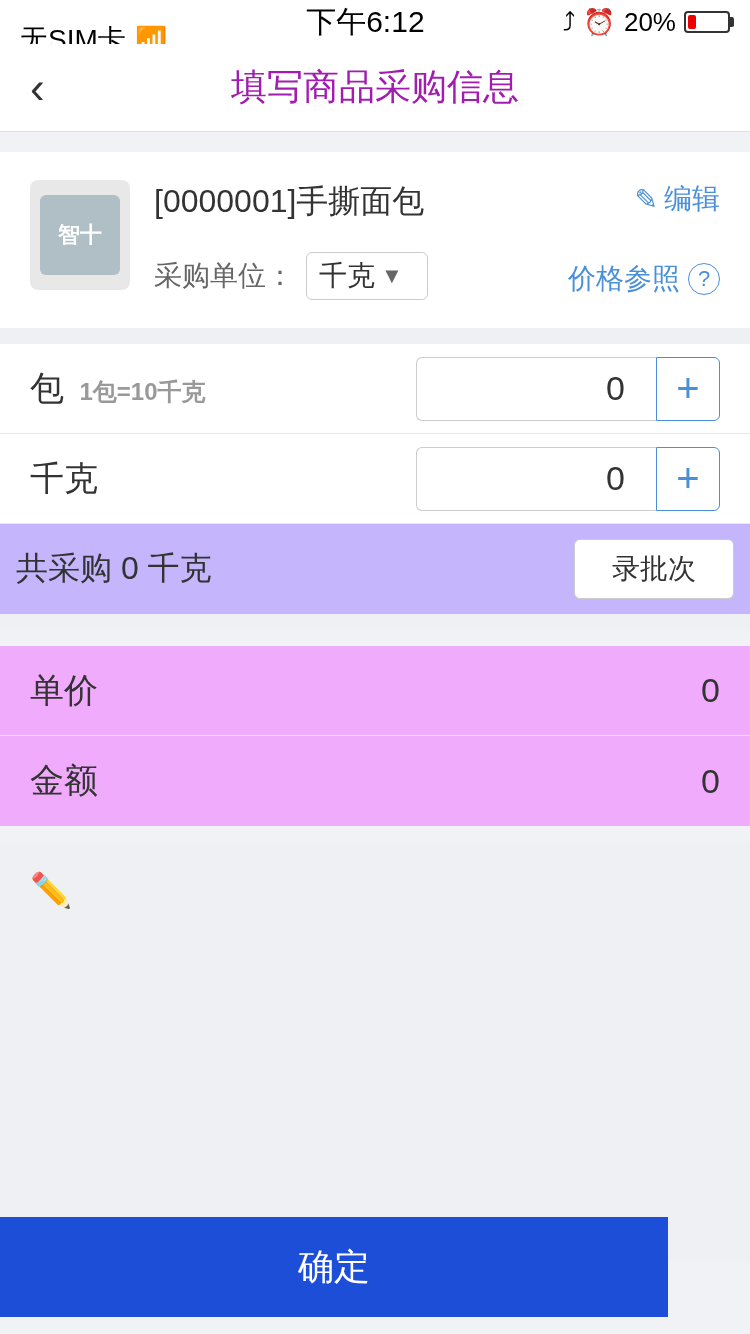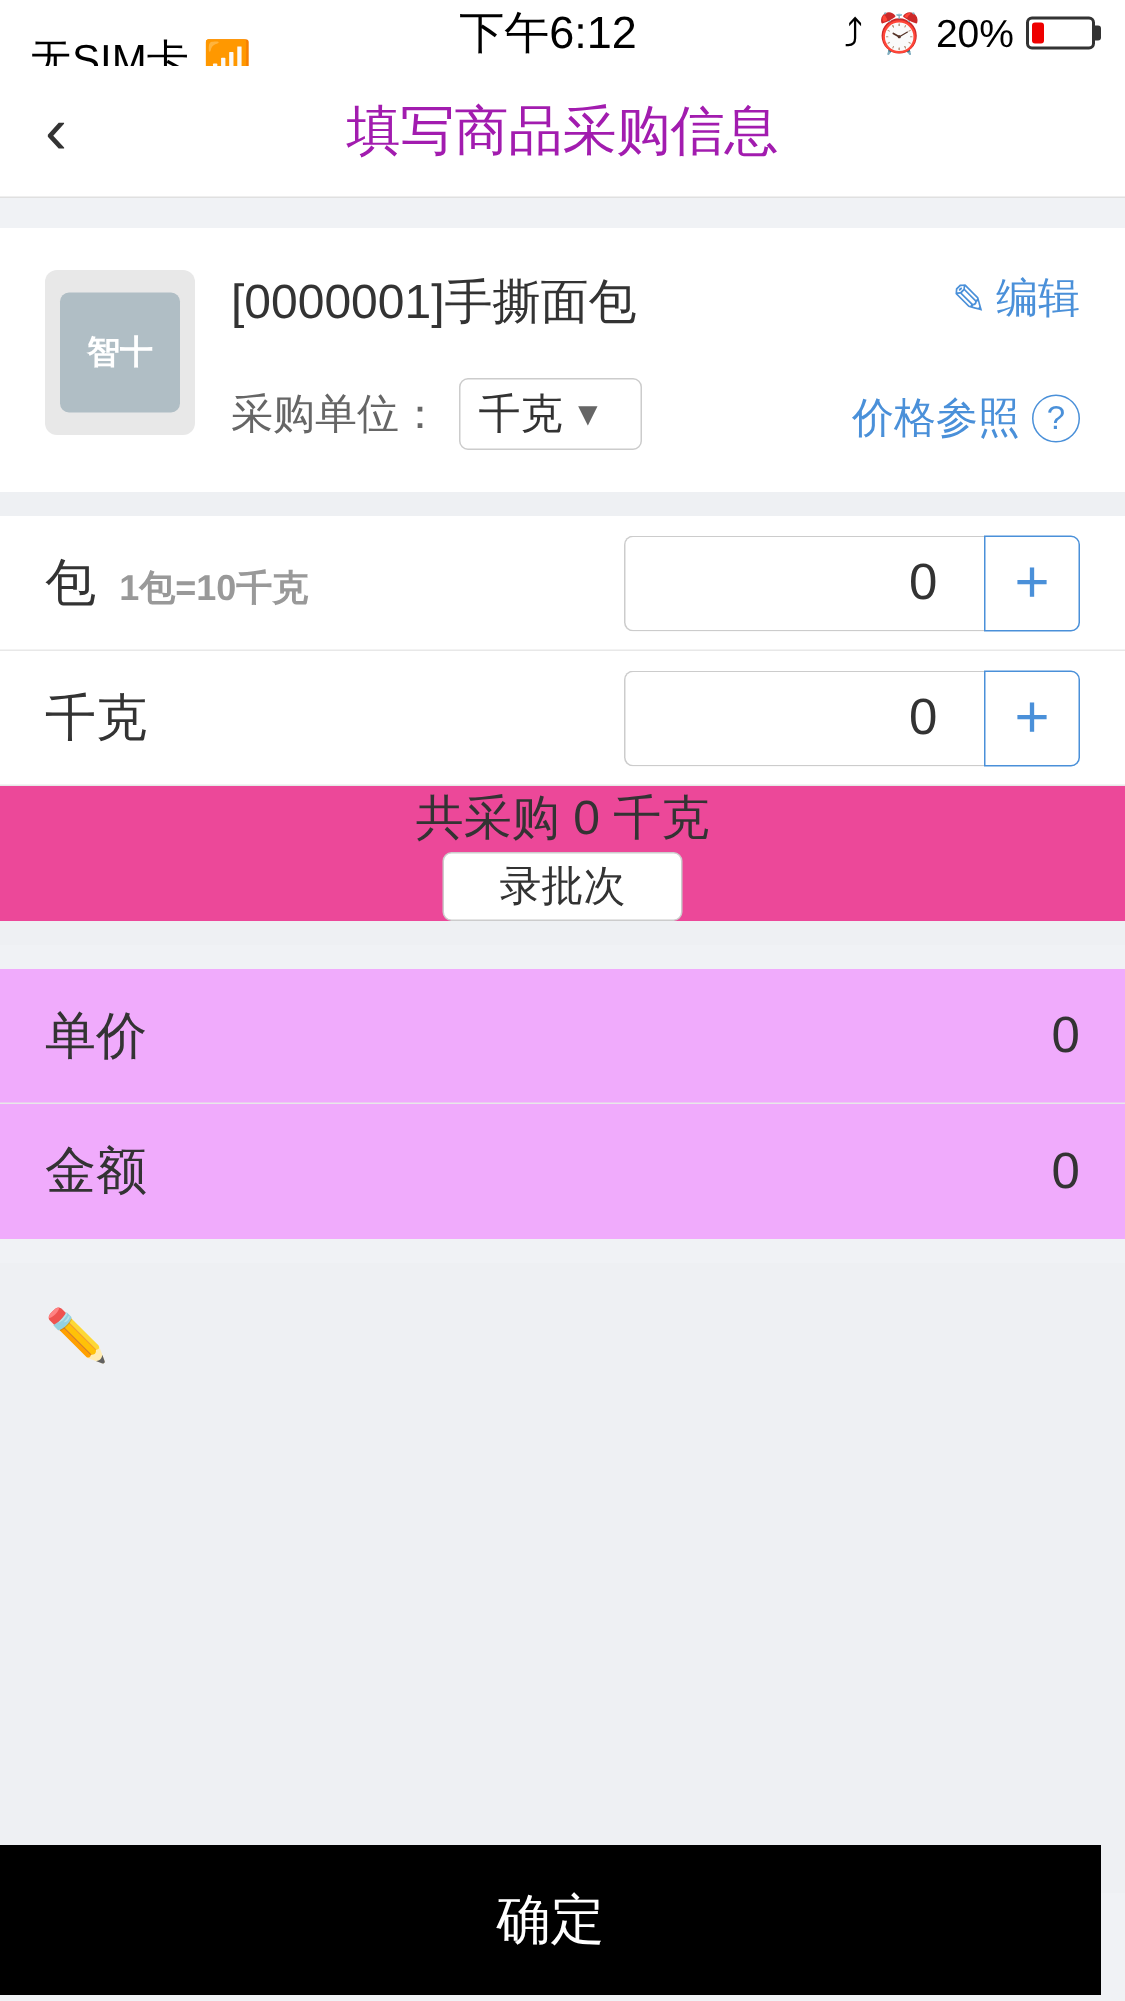--- a/index.html
+++ b/index.html
@@ -158,24 +158,23 @@
       border-radius: 0 6px 6px 0;
       color: #4a90d9;
       font-size: 40px;
       display: flex; align-items: center; justify-content: center;
       cursor: pointer;
     }
 
     
     .summary-row {
       display: flex; align-items: center; justify-content: space-between;
-      padding: 0 45px;
+      padding: 0 16px;
       height: 90px;
-      background: #ec4899;
-      flex-direction: column;
+      background: #c4b5fd;
     }
     .summary-text { font-size: 32px; color: #333; }
     .batch-btn {
       width: 160px; height: 60px;
       border: 1px solid #ccc;
       border-radius: 6px;
       background: #fff;
       font-size: 28px; color: #333;
       display: flex; align-items: center; justify-content: center;
       cursor: pointer;
@@ -203,24 +202,24 @@
     }
     .remarks-icon { font-size: 34px; color: #999; }
     .remarks-placeholder { font-size: 32px; color: #bbb; }
 
     
     .bottom-spacer { height: 300px; background: #eef0f3; }
 
     
     .confirm-bar {
       position: fixed;
-      bottom: 4px;
-      width: 734px;
+      bottom: 17px;
+      width: 668px;
       height: 100px;
-      background: #000000;
+      background: #1d4ed8;
       display: flex; align-items: center; justify-content: center;
       cursor: pointer;
     }
     .confirm-label { font-size: 36px; color: #fff; font-weight: 500; }
 
     
     .wifi-icon { font-size: 26px; }
   </style>
 </head>
 <body>

